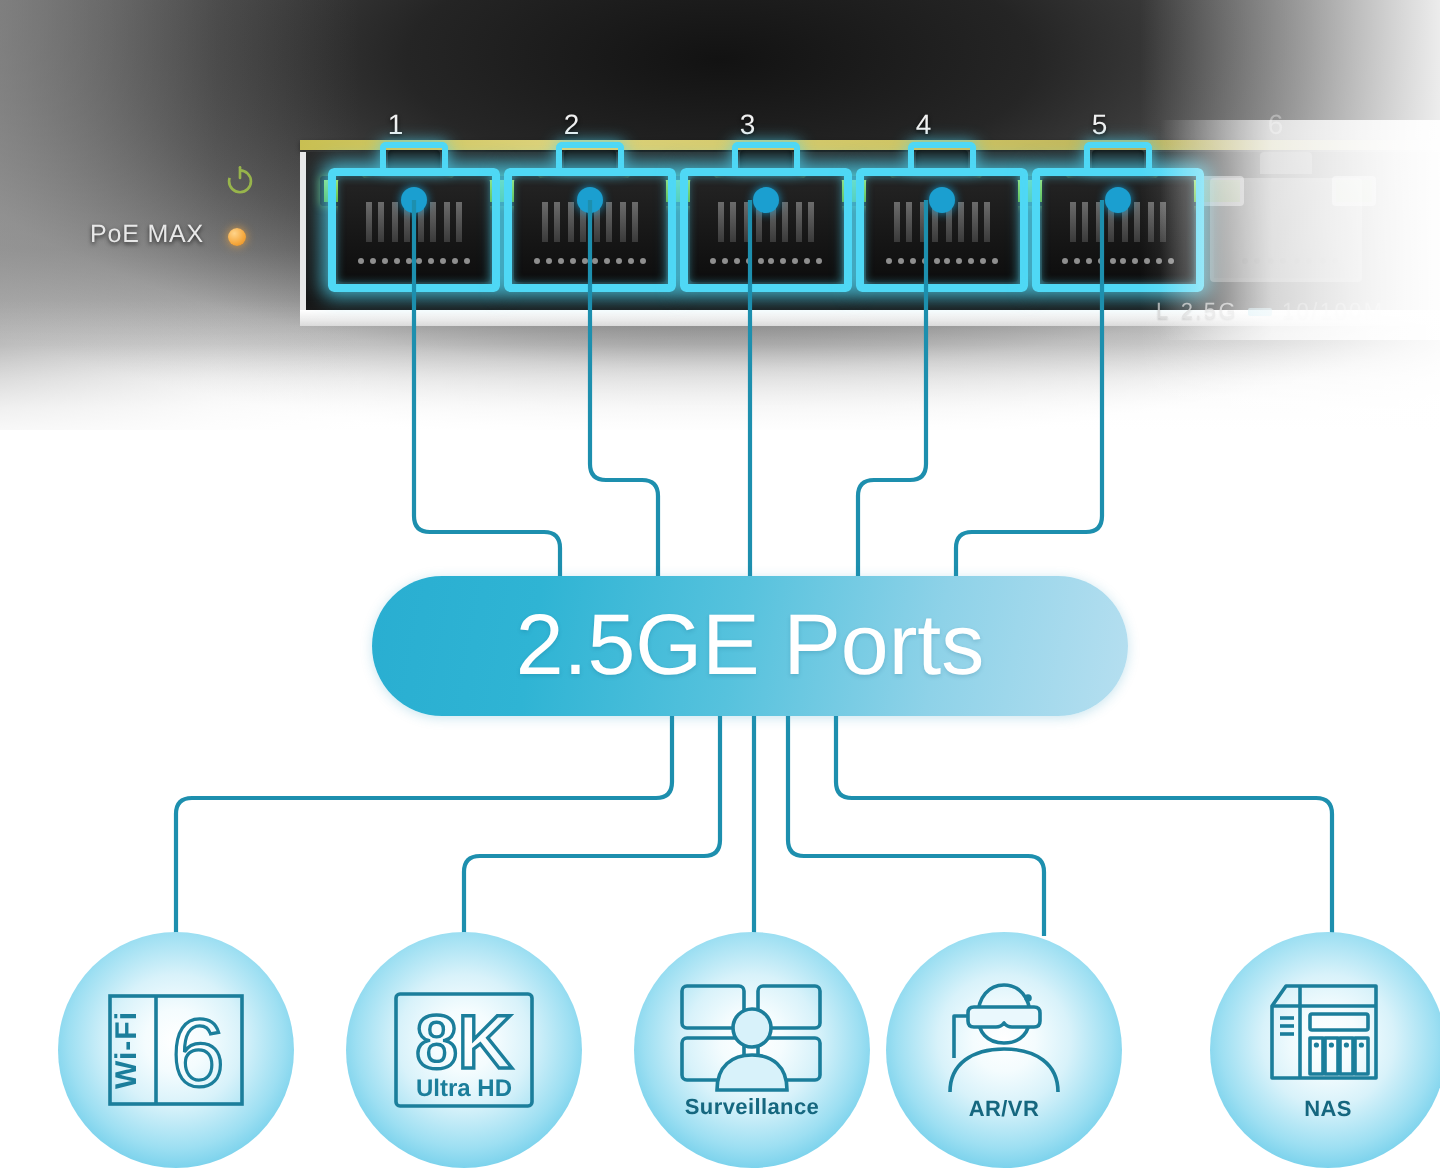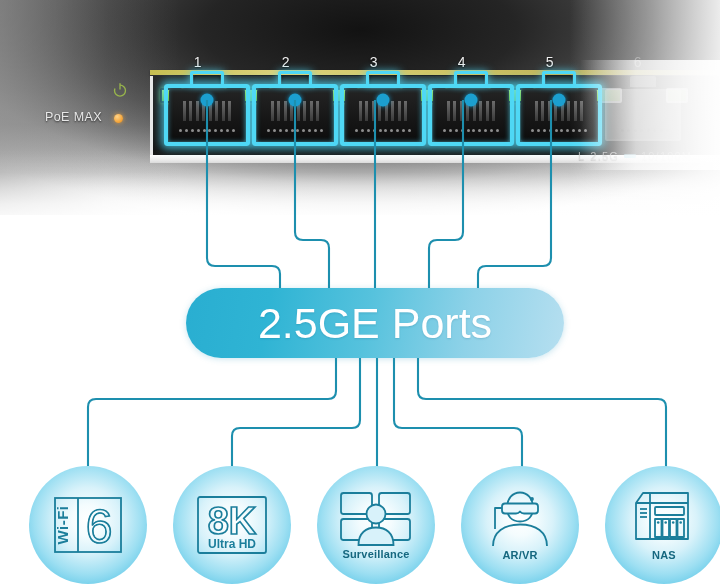--- a/index.html
+++ b/index.html
@@ -443,21 +443,21 @@
         <rect x="41" y="29" width="31" height="21" rx="2.5"></rect>
       </g>
       <g fill="#d8f2fa" stroke="#1b7e9b" stroke-width="1.8">
         <circle cx="38" cy="24" r="9.5"></circle>
         <path d="M20.5,55 C20.5,43 28,37.5 38,37.5 C48,37.5 55.5,43 55.5,55 Z"></path>
       </g>
     </svg>
     <span class="clabel">Surveillance</span>
   </div>
 
-  <div class="circle" style="left:461px">
+  <div class="circle" style="left:443px">
     <svg class="glyph" width="70" height="58" viewBox="0 0 70 58">
       <g fill="none" stroke="#1b7e9b" stroke-width="1.8" stroke-linejoin="round">
 
         <path d="M22,19 C22,9.5 27.5,3.5 35,3.5 C42.5,3.5 48,9.5 48,19 C48,27 43.5,32.5 35,32.5 C26.5,32.5 22,27 22,19 Z"></path>
 
         <path d="M20,14.5 L50,14.5 Q53,14.5 53,17.5 L53,21.5 Q53,24.5 50,24.5 L39,24.5 Q36.5,24.5 35,22.5 Q33.5,24.5 31,24.5 L20,24.5 Q17,24.5 17,21.5 L17,17.5 Q17,14.5 20,14.5 Z" fill="#eaf8fd"></path>
 
         <path d="M17,19 L10,19 L10,40"></path>
 
         <path d="M8,57 C8,43 19,35.5 35,35.5 C51,35.5 62,43 62,57"></path>

